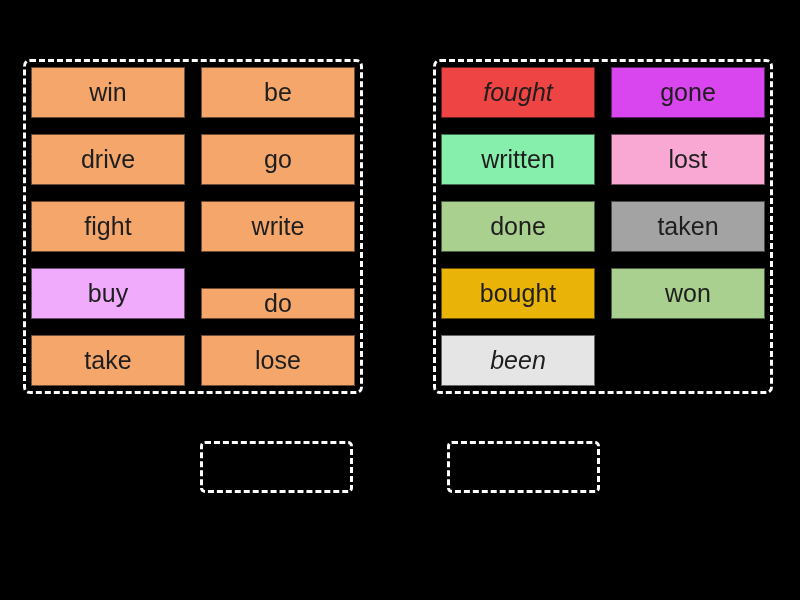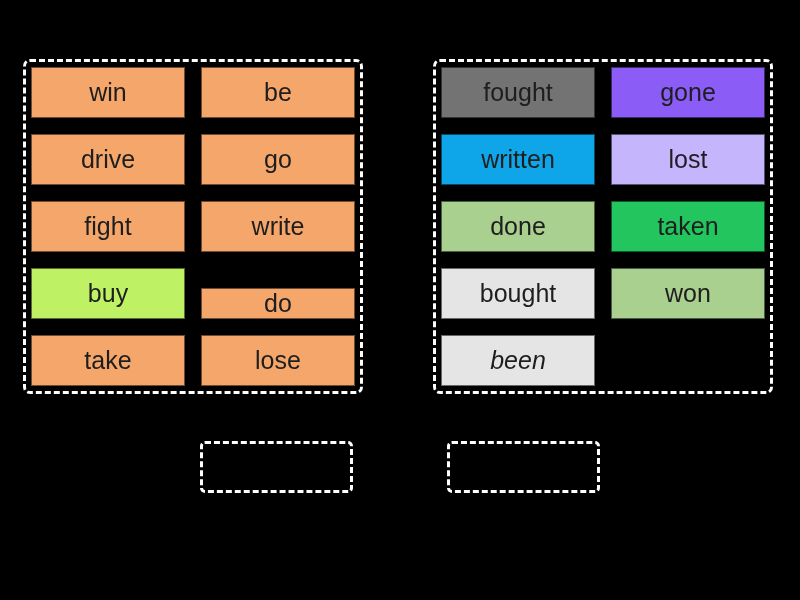--- a/index.html
+++ b/index.html
@@ -69,36 +69,36 @@
 <div class="stage">
 
   <div class="group-zone left">
     <div class="card-grid">
         <div class="word-card" style="background: rgb(245, 167, 107);">win</div>
         <div class="word-card" style="background: rgb(245, 167, 107);">be</div>
         <div class="word-card" style="background: rgb(245, 167, 107);">drive</div>
         <div class="word-card" style="background: rgb(245, 167, 107);">go</div>
         <div class="word-card" style="background: rgb(245, 167, 107);">fight</div>
         <div class="word-card" style="background: rgb(245, 167, 107);">write</div>
-        <div class="word-card" style="background: #bef264;">buy</div>
+        <div class="word-card" style="background: #f0abfc;">buy</div>
         <div class="word-card" style="background: rgb(245, 167, 107); margin-top: 20px;">do</div>
         <div class="word-card" style="background: rgb(245, 167, 107);">take</div>
         <div class="word-card" style="background: rgb(245, 167, 107);">lose</div>
       </div>
   </div>
 
   <div class="group-zone right">
     <div class="card-grid">
-        <div class="word-card" style="background: #737373;">fought</div>
-        <div class="word-card" style="background: #8b5cf6;">gone</div>
-        <div class="word-card" style="background: #0ea5e9; text-align: right;">written</div>
-        <div class="word-card" style="background: #c4b5fd;">lost</div>
+        <div class="word-card" style="background: #ef4444; font-style: italic;">fought</div>
+        <div class="word-card" style="background: #d946ef;">gone</div>
+        <div class="word-card" style="background: #86efac; text-align: right;">written</div>
+        <div class="word-card" style="background: #f9a8d4;">lost</div>
         <div class="word-card" style="background: rgb(169, 208, 142);">done</div>
-        <div class="word-card" style="background: #22c55e;">taken</div>
-        <div class="word-card" style="background: #e5e5e5;">bought</div>
+        <div class="word-card" style="background: #a3a3a3;">taken</div>
+        <div class="word-card" style="background: #eab308;">bought</div>
         <div class="word-card" style="background: rgb(169, 208, 142);">won</div>
         <div class="word-card" style="background: #e5e5e5; font-style: italic;">been</div>
       </div>
   </div>
 
   <div class="drop-target left"></div>
 
   <div class="drop-target right"></div>
 
 </div>

